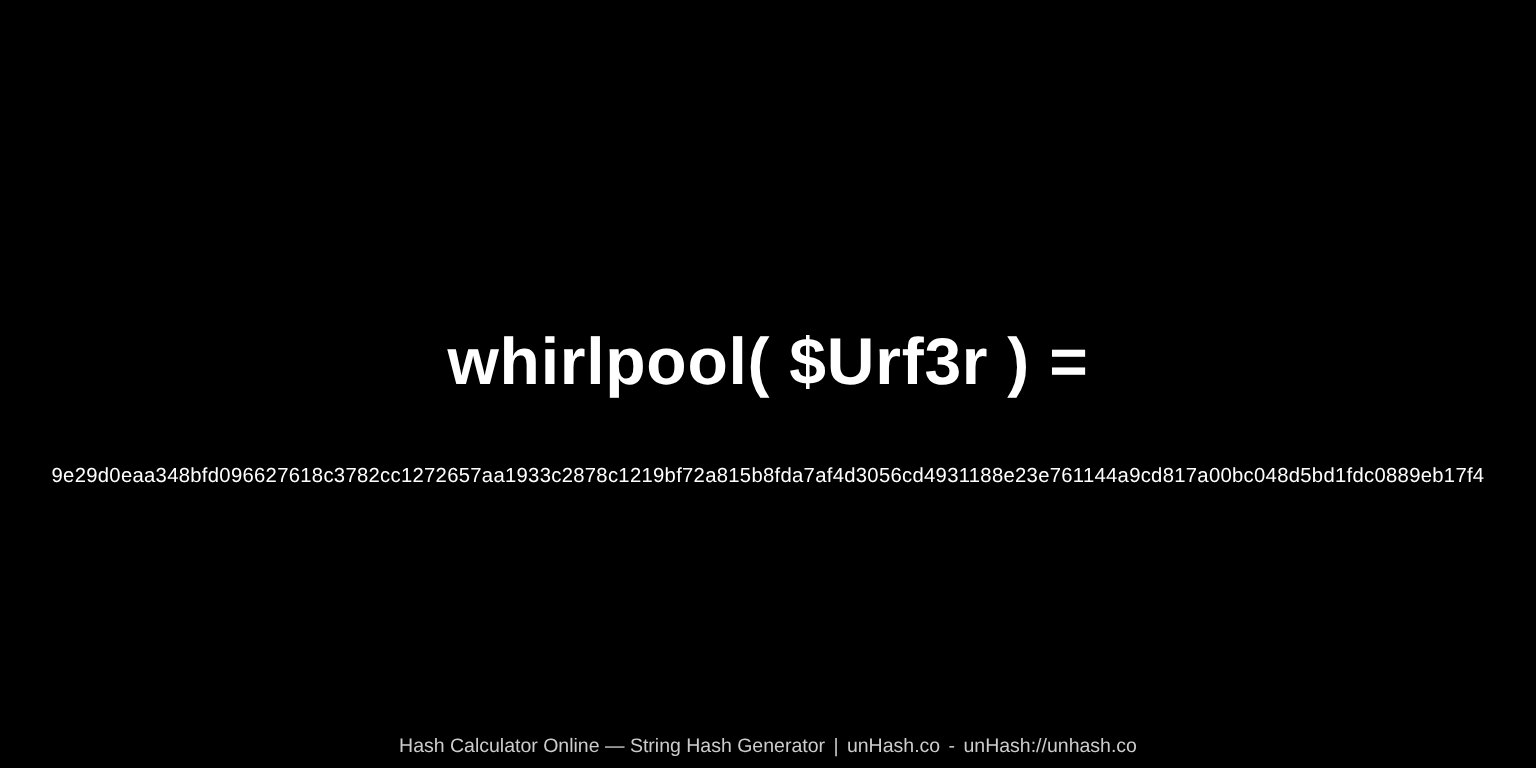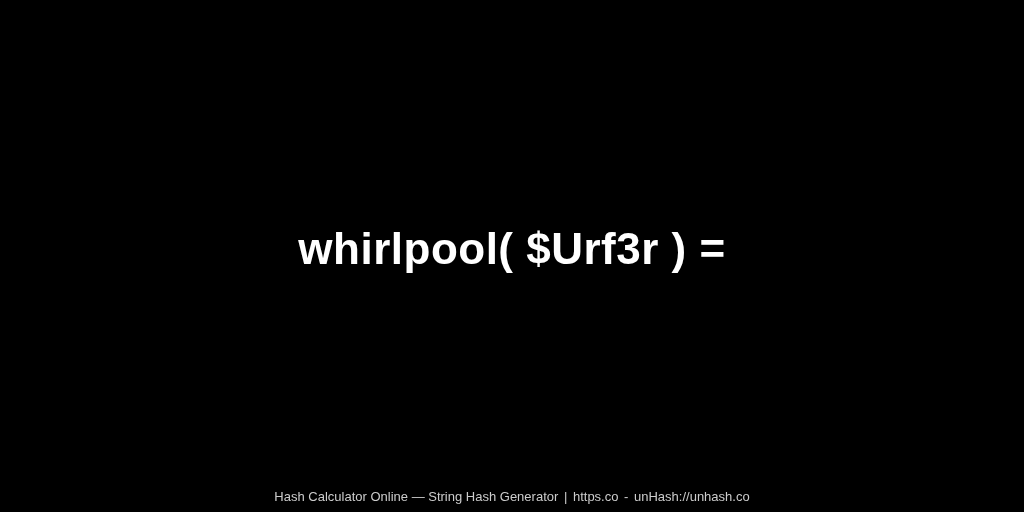--- a/index.html
+++ b/index.html
@@ -61,17 +61,18 @@
     }
     .footer-sep {
       margin: 0 2px;
     }
   </style>
 </head>
 <body>
 
 <div class="main-content">
   <h1 class="heading">whirlpool( $Urf3r ) =</h1>
+  <div class="hash-output">9e29d0eaa348bfd096627618c3782cc1272657aa1933c2878c1219bf72a815b8fda7af4d3056cd4931188e23e761144a9cd817a00bc048d5bd1fdc0889eb17f4</div>
 </div>
 
 <div class="footer">
-  <span>Hash Calculator Online — String Hash Generator</span><span class="footer-sep"> | </span><a>https.co</a><span class="footer-sep"> - </span><a>unHash://unhash.co</a>
+  <span>Hash Calculator Online — String Hash Generator</span><span class="footer-sep"> | </span><a>unHash.co</a><span class="footer-sep"> - </span><a>unHash://unhash.co</a>
 </div>
 
 </body></html>

